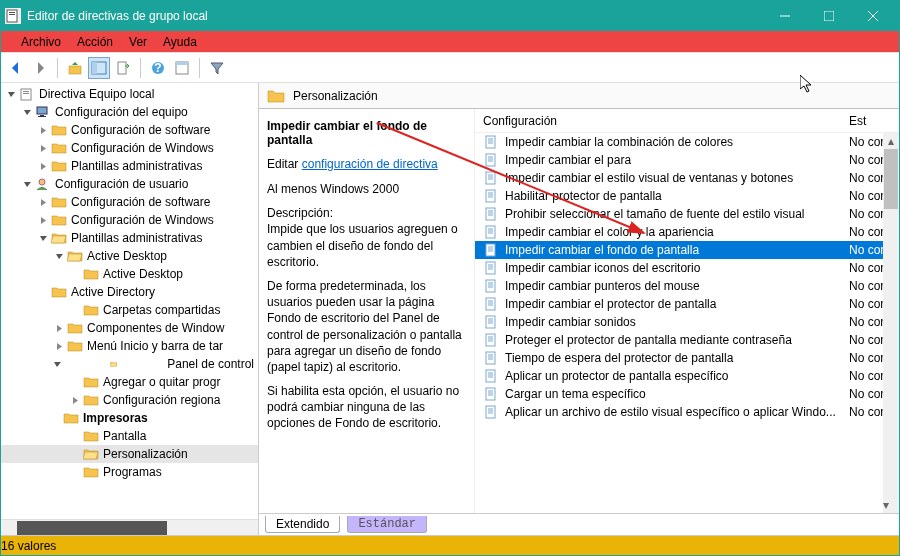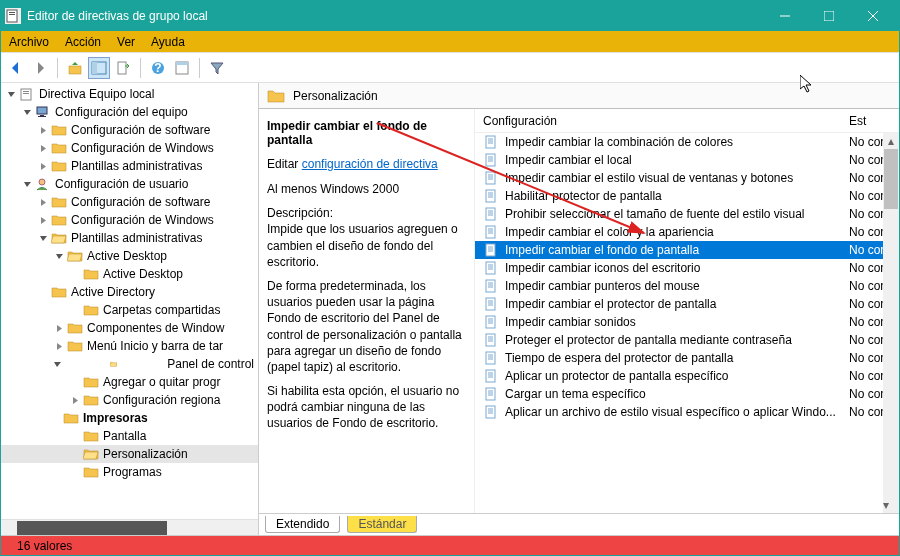--- a/index.html
+++ b/index.html
@@ -2,21 +2,21 @@
 <html><head>
 <meta charset="utf-8">
 <style>
 * { box-sizing: border-box; margin: 0; padding: 0; font-family: "Segoe UI", Tahoma, sans-serif; font-size: 12px; }
 body { background: #fff; width: 900px; height: 556px; overflow: hidden; display: flex; flex-direction: column; border: 1px solid #1aa39a; }
 .titlebar { height: 30px; background: #1aa39a; color: #fff; display: flex; align-items: center; padding: 0 4px; }
 .titlebar .icon { width: 16px; height: 16px; background: #f0f0f0; margin-right: 6px; display: inline-block; }
 .titlebar .title { flex: 1; font-size: 12px; }
 .titlebar .win-btn { width: 44px; height: 30px; display: flex; align-items: center; justify-content: center; color: #fff; }
 .titlebar .win-btn svg { width: 10px; height: 10px; }
-.menubar { height: 22px; background: #eab308; border-bottom: 1px solid #e0e0e0; display: flex; align-items: center; padding: 0 0; }
+.menubar { height: 22px; background: #ef4444; border-bottom: 1px solid #e0e0e0; display: flex; align-items: center; padding: 0 12px; }
 .menubar .menu-item { padding: 2px 8px; color: #000; }
 .toolbar { height: 30px; background: #fff; border-bottom: 1px solid #e0e0e0; display: flex; align-items: center; padding: 0 4px; gap: 2px; }
 .toolbar-sep { width: 1px; height: 20px; background: #ccc; margin: 0 4px; }
 .tool-btn { width: 22px; height: 22px; display: flex; align-items: center; justify-content: center; border: 1px solid transparent; }
 .tool-btn.selected { border: 1px solid #7da2ce; background: #cde6f7; }
 .main { flex: 1; display: flex; overflow: hidden; }
 .tree-pane { width: 258px; border-right: 1px solid #ccc; overflow: hidden; position: relative; background: #fff; }
 .tree { padding: 2px 0; overflow-x: hidden; }
 .tree-row { display: flex; align-items: center; height: 18px; white-space: nowrap; padding-right: 4px; }
 .exp { width: 12px; height: 12px; display: inline-flex; align-items: center; justify-content: center; color: #555; margin-right: 2px; }
@@ -47,22 +47,22 @@
 .list-row .rtxt { flex: 1; overflow: hidden; text-overflow: ellipsis; }
 .list-row .rstate { width: 50px; }
 .list-row.sel { background: #0078d7; color: #fff; }
 .vscroll { position: absolute; right: 0; top: 24px; bottom: 0; width: 16px; background: #f0f0f0; }
 .vscroll .arrow { height: 16px; display: flex; align-items: center; justify-content: center; color: #666; }
 .vscroll .track { position: absolute; top: 16px; bottom: 16px; left: 0; right: 0; }
 .vscroll .thumb { position: absolute; left: 1px; right: 1px; top: 0; height: 60px; background: #c0c0c0; }
 .vscroll .bottom-arrow { position: absolute; bottom: 0; }
 .tabbar { height: 22px; border-top: 1px solid #ccc; display: flex; align-items: center; padding-left: 6px; gap: 5px; font-size: 12px; }
 .tab { border: 1px solid #aaa; border-top: none; border-radius: 0 0 3px 3px; padding: 1px 10px; background: #fff; margin-right: 2px; }
-.tab.inactive { color: #555; background: #fde047; }
-.statusbar { height: 20px; border-top: 1px solid #ccc; background: #ef4444; display: flex; align-items: center; padding-left: 16px; color: #000; font-size: 12px; }
+.tab.inactive { color: #555; background: #c4b5fd; font-family: Liberation Mono, monospace; }
+.statusbar { height: 20px; border-top: 1px solid #ccc; background: #eab308; display: flex; align-items: center; padding-left: 0; color: #000; font-size: 12px; }
 .folder-svg { fill: #f6c44e; stroke: #b58b1f; stroke-width: 0.5; }
 .folder-open-svg { fill: #f6c44e; stroke: #b58b1f; stroke-width: 0.5; }
 .docicon { stroke: #7aa7d1; stroke-width: 1; fill: #fff; }
 .arrow-annotation { position: absolute; pointer-events: none; z-index: 1000; }
 .cursor-annotation { position: absolute; pointer-events: none; z-index: 1001; }
 </style>
 </head>
 <body>
 
 <div class="titlebar">
@@ -394,21 +394,21 @@
           <a href="#">configuración de directiva</a>
         </div>
         <div class="sec">
           <div>Al menos Windows 2000</div>
         </div>
         <div class="sec">
           <div>Descripción:</div>
           <div>Impide que los usuarios agreguen o cambien el diseño de fondo del escritorio.</div>
         </div>
         <div class="sec">De forma predeterminada, los usuarios pueden usar la página Fondo de escritorio del Panel de control de personalización o pantalla para agregar un diseño de fondo (papel tapiz) al escritorio.</div>
-        <div class="sec">Si habilita esta opción, el usuario no podrá cambiar ninguna de las usuarios de Fondo de escritorio.</div>
+        <div class="sec">Si habilita esta opción, el usuario no podrá cambiar ninguna de las opciones de Fondo de escritorio.</div>
       </div>
       <div class="list-pane">
         <div class="list-header">
           <div class="col1">Configuración</div>
           <div class="col2">Est</div>
         </div>
         <div class="list-body" id="list-body">
             <div class="list-row">
               <svg class="ricon" viewBox="0 0 14 14">
                 <rect x="2" y="1" width="9" height="12" class="docicon"></rect>
@@ -419,21 +419,21 @@
               <span class="rtxt">Impedir cambiar la combinación de colores</span>
               <span class="rstate">No con</span>
             </div>
             <div class="list-row">
               <svg class="ricon" viewBox="0 0 14 14">
                 <rect x="2" y="1" width="9" height="12" class="docicon"></rect>
                 <line x1="4" y1="4" x2="9" y2="4" stroke="#7aa7d1"></line>
                 <line x1="4" y1="6" x2="9" y2="6" stroke="#7aa7d1"></line>
                 <line x1="4" y1="8" x2="9" y2="8" stroke="#7aa7d1"></line>
               </svg>
-              <span class="rtxt">Impedir cambiar el local</span>
+              <span class="rtxt">Impedir cambiar el para</span>
               <span class="rstate">No con</span>
             </div>
             <div class="list-row">
               <svg class="ricon" viewBox="0 0 14 14">
                 <rect x="2" y="1" width="9" height="12" class="docicon"></rect>
                 <line x1="4" y1="4" x2="9" y2="4" stroke="#7aa7d1"></line>
                 <line x1="4" y1="6" x2="9" y2="6" stroke="#7aa7d1"></line>
                 <line x1="4" y1="8" x2="9" y2="8" stroke="#7aa7d1"></line>
               </svg>
               <span class="rtxt">Impedir cambiar el estilo visual de ventanas y botones</span>

